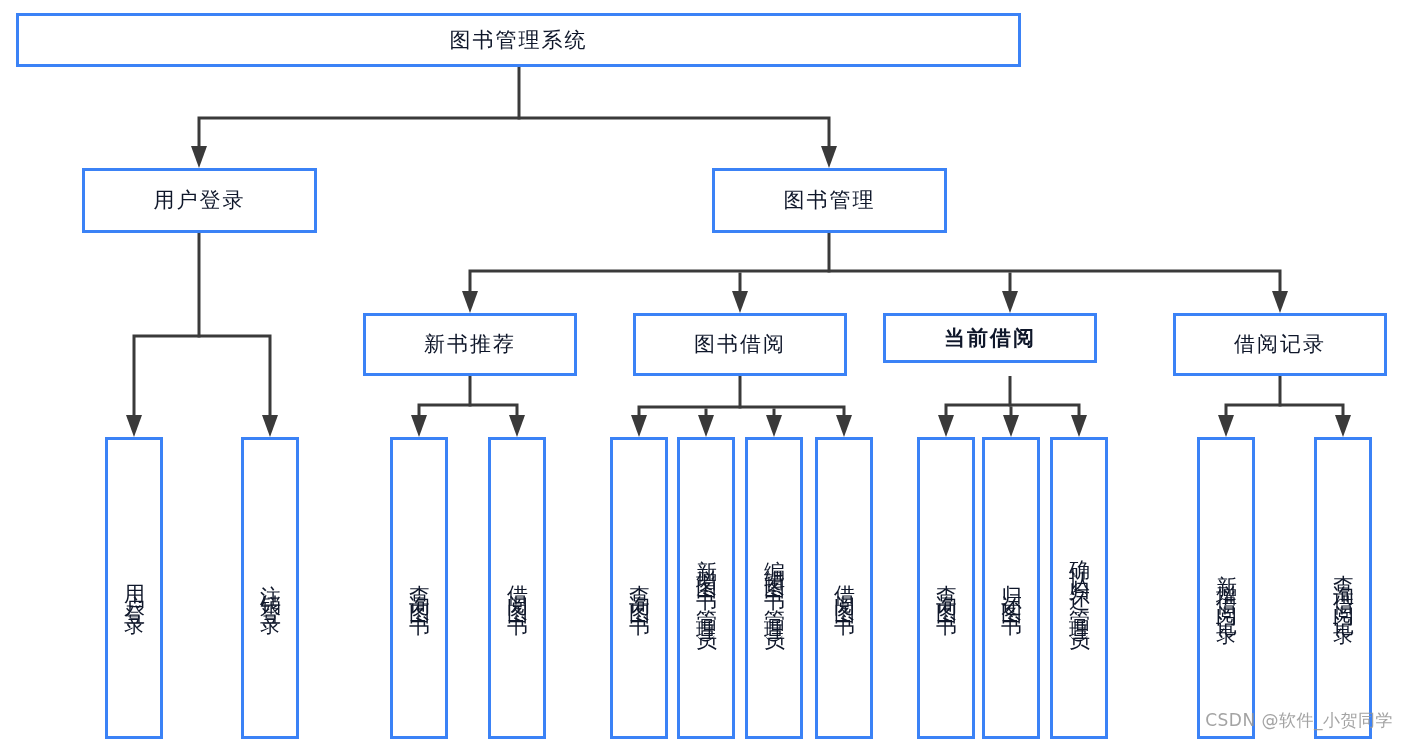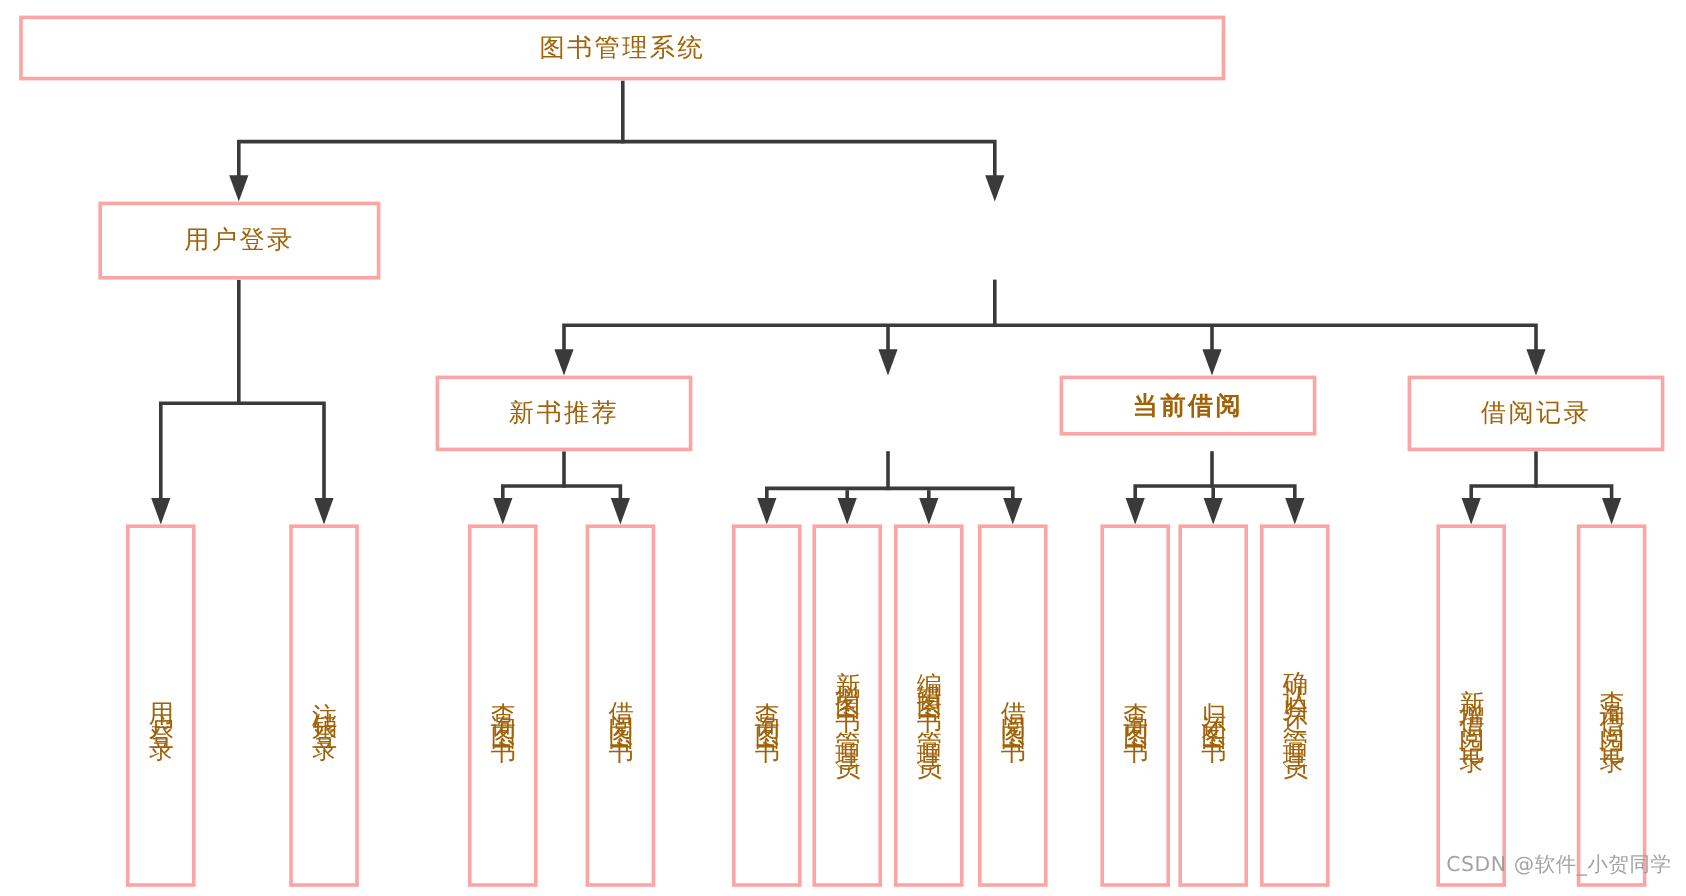--- a/index.html
+++ b/index.html
@@ -17,23 +17,23 @@
   }
   .wires {
     position: absolute;
     left: 0;
     top: 0;
     pointer-events: none;
   }
   .box {
     position: absolute;
     box-sizing: border-box;
-    border: 3px solid #fca5a5;
+    border: 3px solid #3b82f6;
     background: #ffffff;
-    color: #a16207;
+    color: #0f172a;
     display: flex;
     align-items: center;
     justify-content: center;
     font-size: 21px;
     letter-spacing: 2px;
     line-height: 1;
     white-space: nowrap;
   }
   .vbox {
     writing-mode: vertical-rl;
@@ -102,22 +102,24 @@
 
     <line x1="1280" y1="376" x2="1280" y2="406.5"></line>
     <polyline points="1226,417 1226,405 1343,405 1343,417"></polyline>
     <polygon fill="#3a3a3a" stroke="none" points="1218,415 1234,415 1226,437"></polygon>
     <polygon fill="#3a3a3a" stroke="none" points="1335,415 1351,415 1343,437"></polygon>
   </svg>
 
   <div class="box" style="left:16px; top:13px; width:1005px; height:54px;">图书管理系统</div>
 
   <div class="box" style="left:82px; top:168px; width:235px; height:65px;">用户登录</div>
+  <div class="box" style="left:712px; top:168px; width:235px; height:65px;">图书管理</div>
 
   <div class="box" style="left:363px; top:313px; width:214px; height:63px;">新书推荐</div>
+  <div class="box" style="left:633px; top:313px; width:214px; height:63px;">图书借阅</div>
   <div class="box" style="left:883px; top:313px; width:214px; height:50px;font-weight:bold;">当前借阅</div>
   <div class="box" style="left:1173px; top:313px; width:214px; height:63px;text-align:center;">借阅记录</div>
 
   <div class="box vbox" style="left:105px; top:437px; width:58px; height:302px;">用户登录</div>
   <div class="box vbox" style="left:241px; top:437px; width:58px; height:302px;">注销登录</div>
 
   <div class="box vbox" style="left:390px; top:437px; width:58px; height:302px;">查询图书</div>
   <div class="box vbox" style="left:488px; top:437px; width:58px; height:302px;">借阅图书</div>
 
   <div class="box vbox" style="left:610px; top:437px; width:58px; height:302px;">查询图书</div>

